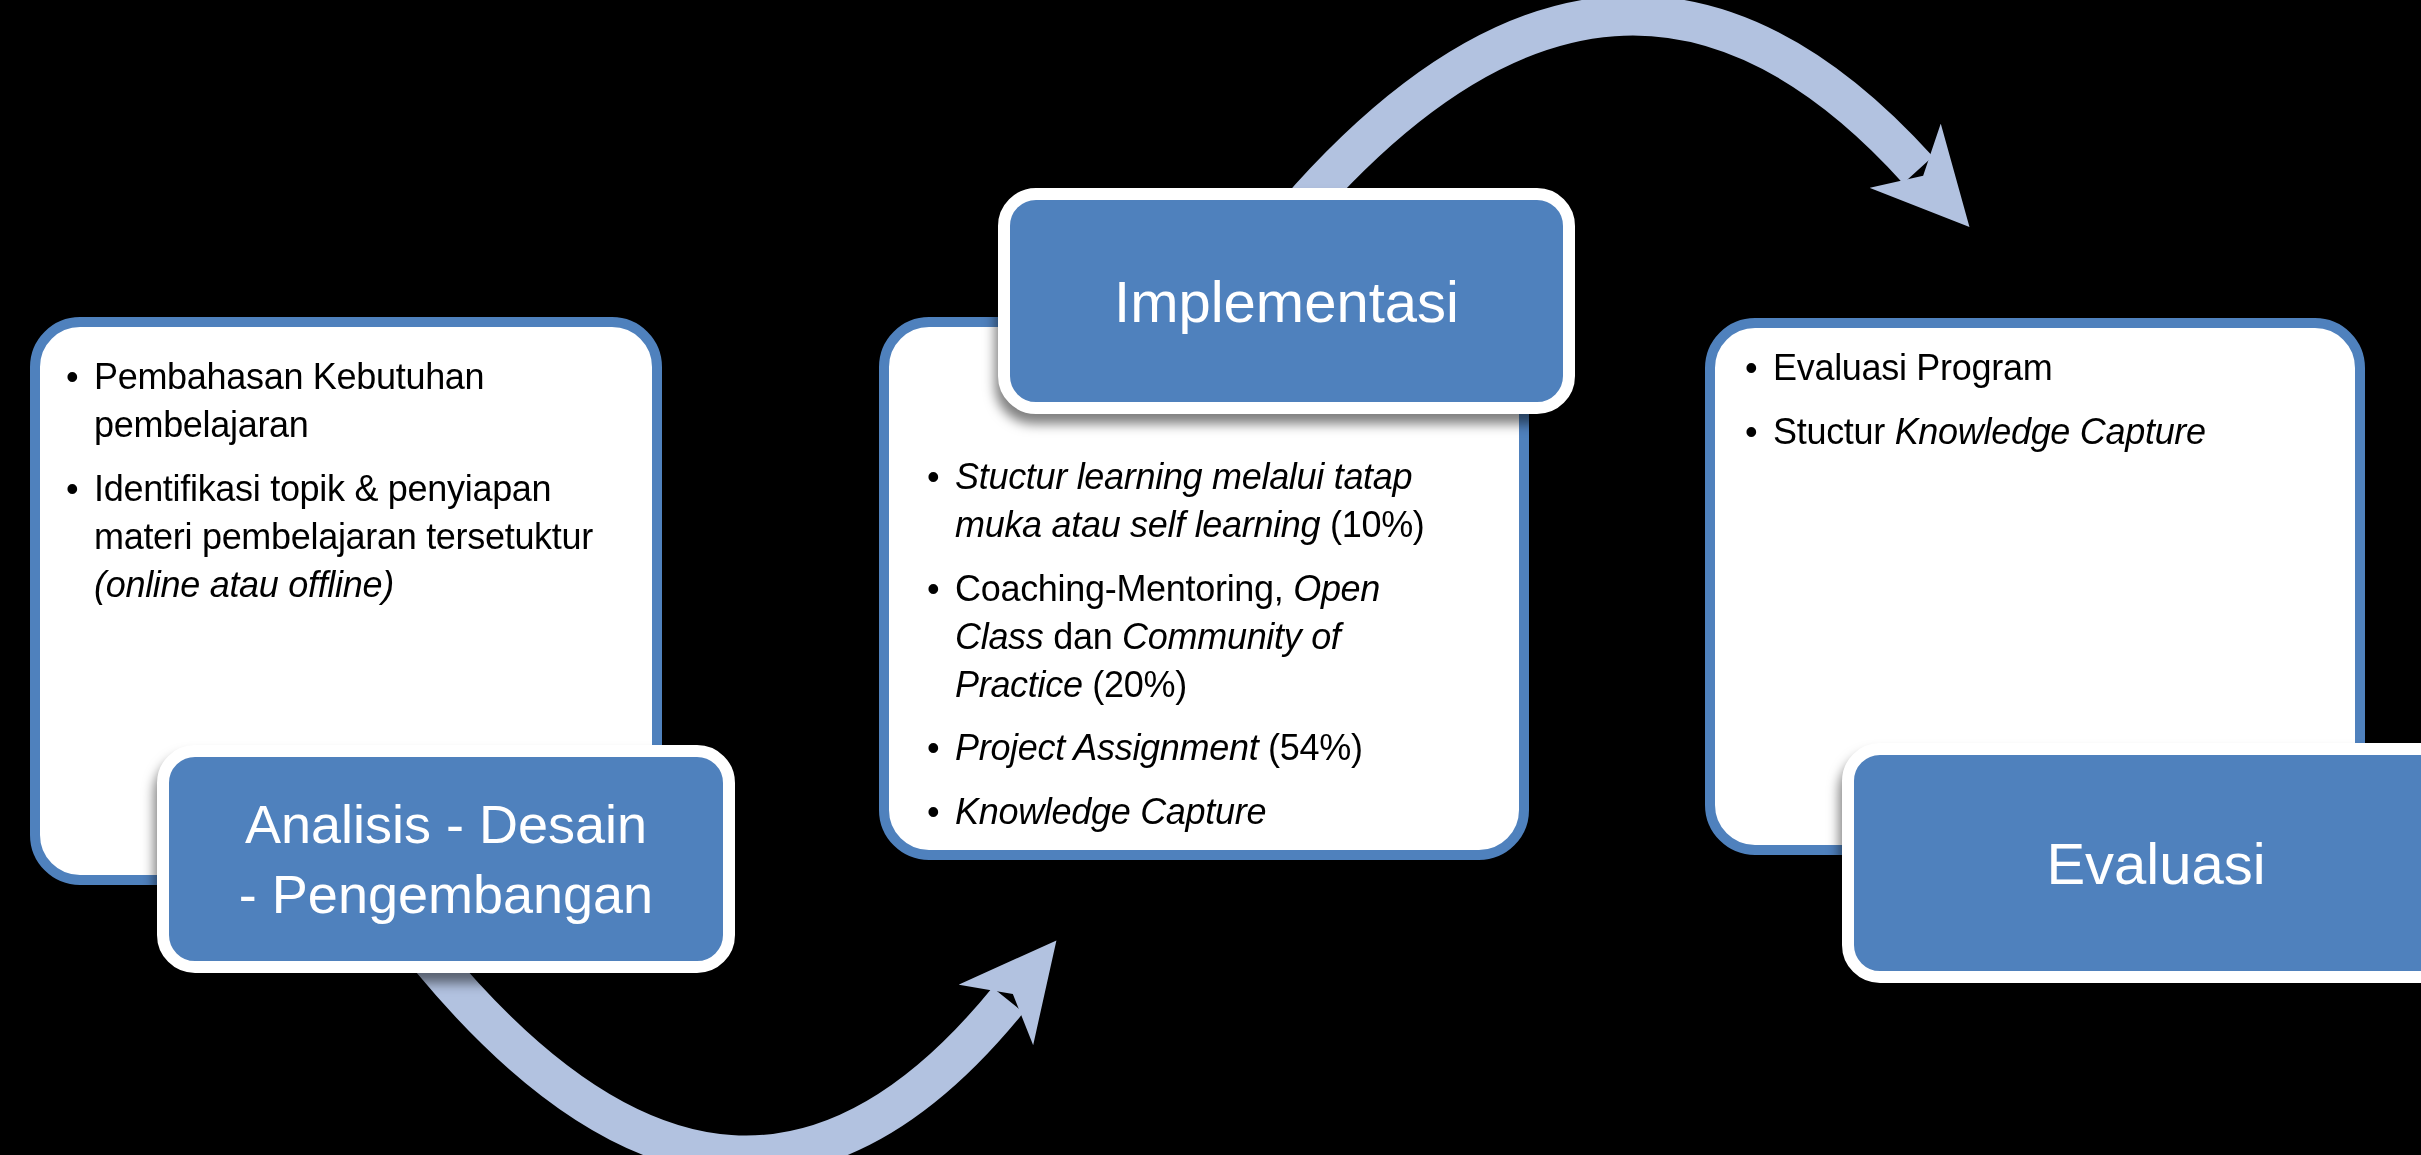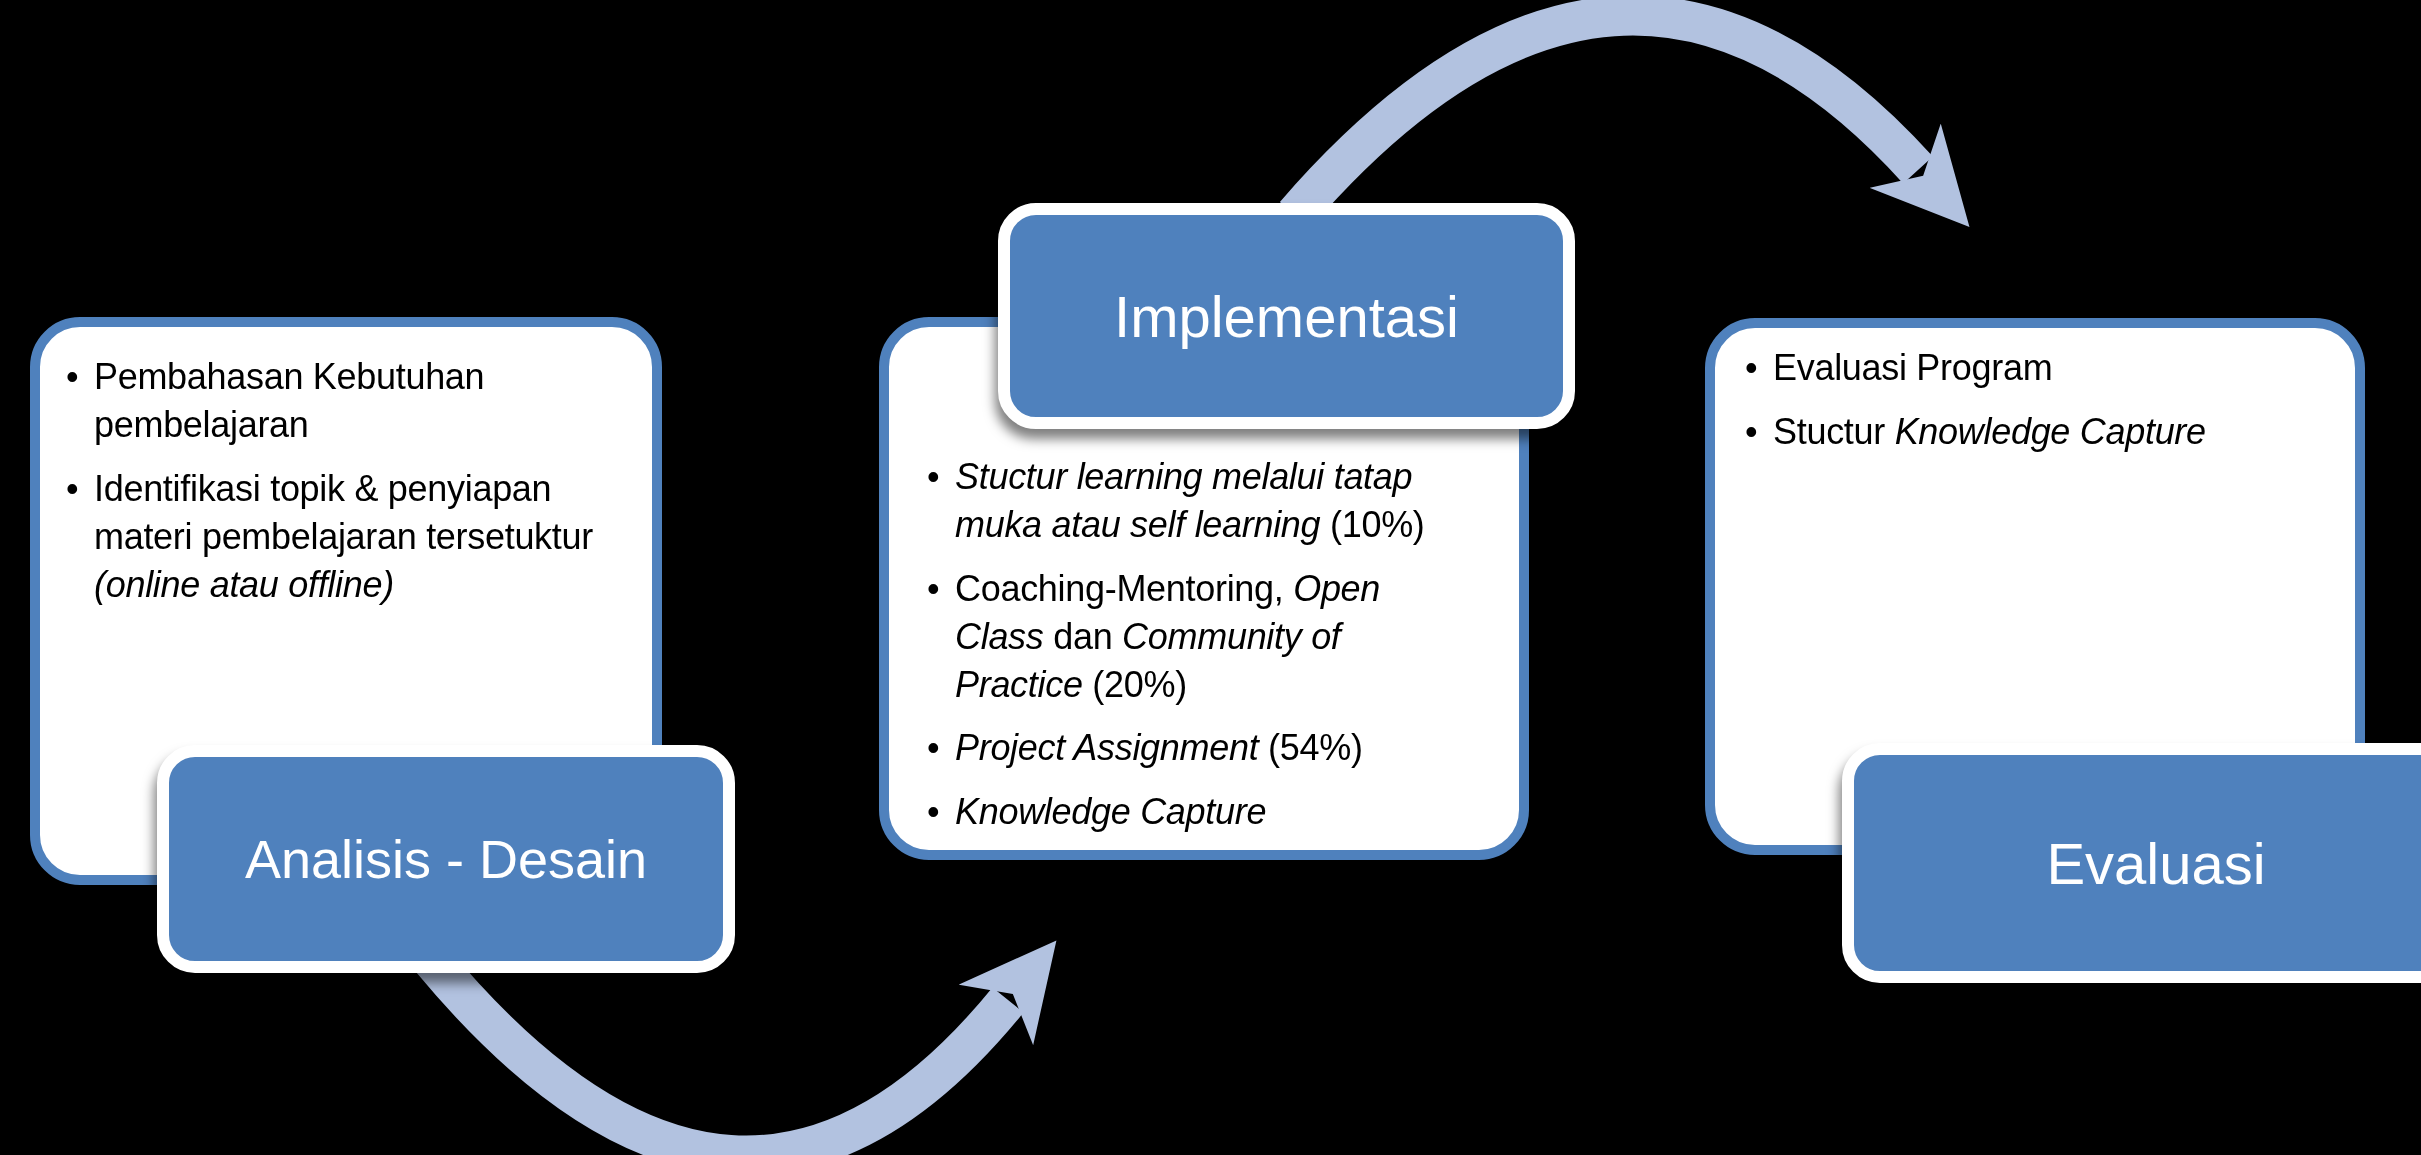--- a/index.html
+++ b/index.html
@@ -50,21 +50,21 @@
     border:12px solid #ffffff;
     border-radius:38px;
     box-sizing:border-box;
     color:var(--title_text);
     display:flex;align-items:center;justify-content:center;
     text-align:center;
     z-index:3;
     box-shadow:-3px 10px 12px rgba(0,0,0,0.5);
   }
   .title-analisis{left:157px;top:745px;width:578px;height:228px;font-size:54px;line-height:1.3;}
-  .title-implementasi{left:998px;top:203px;width:577px;height:226px;font-size:58px;}
+  .title-implementasi{left:998px;top:188px;width:577px;height:226px;font-size:58px;}
   .title-evaluasi{left:1842px;top:743px;width:628px;height:240px;font-size:58px;}
 </style>
 </head>
 <body>
 
 <div class="canvas">
 
   <svg class="arrows" viewBox="0 0 2421 1155" xmlns="http://www.w3.org/2000/svg">
     <defs>
       <marker id="ah" viewBox="0 0 10 10" refX="2" refY="5" markerWidth="2.4" markerHeight="2.4" orient="auto">
@@ -94,20 +94,21 @@
   <div class="stage-card card-evaluasi">
     <ul class="bullets">
         <li class="bullet"><span>Evaluasi Program</span></li>
         <li class="bullet"><span>Stuctur </span><span class="it">Knowledge Capture</span></li>
       </ul>
   </div>
 
   <div class="title-box title-analisis">
     <div>
         <div>Analisis - Desain</div>
+        <div>- Pengembangan</div>
       </div>
   </div>
 
   <div class="title-box title-implementasi">
     <div>
         <div>Implementasi</div>
       </div>
   </div>
 
   <div class="title-box title-evaluasi">

